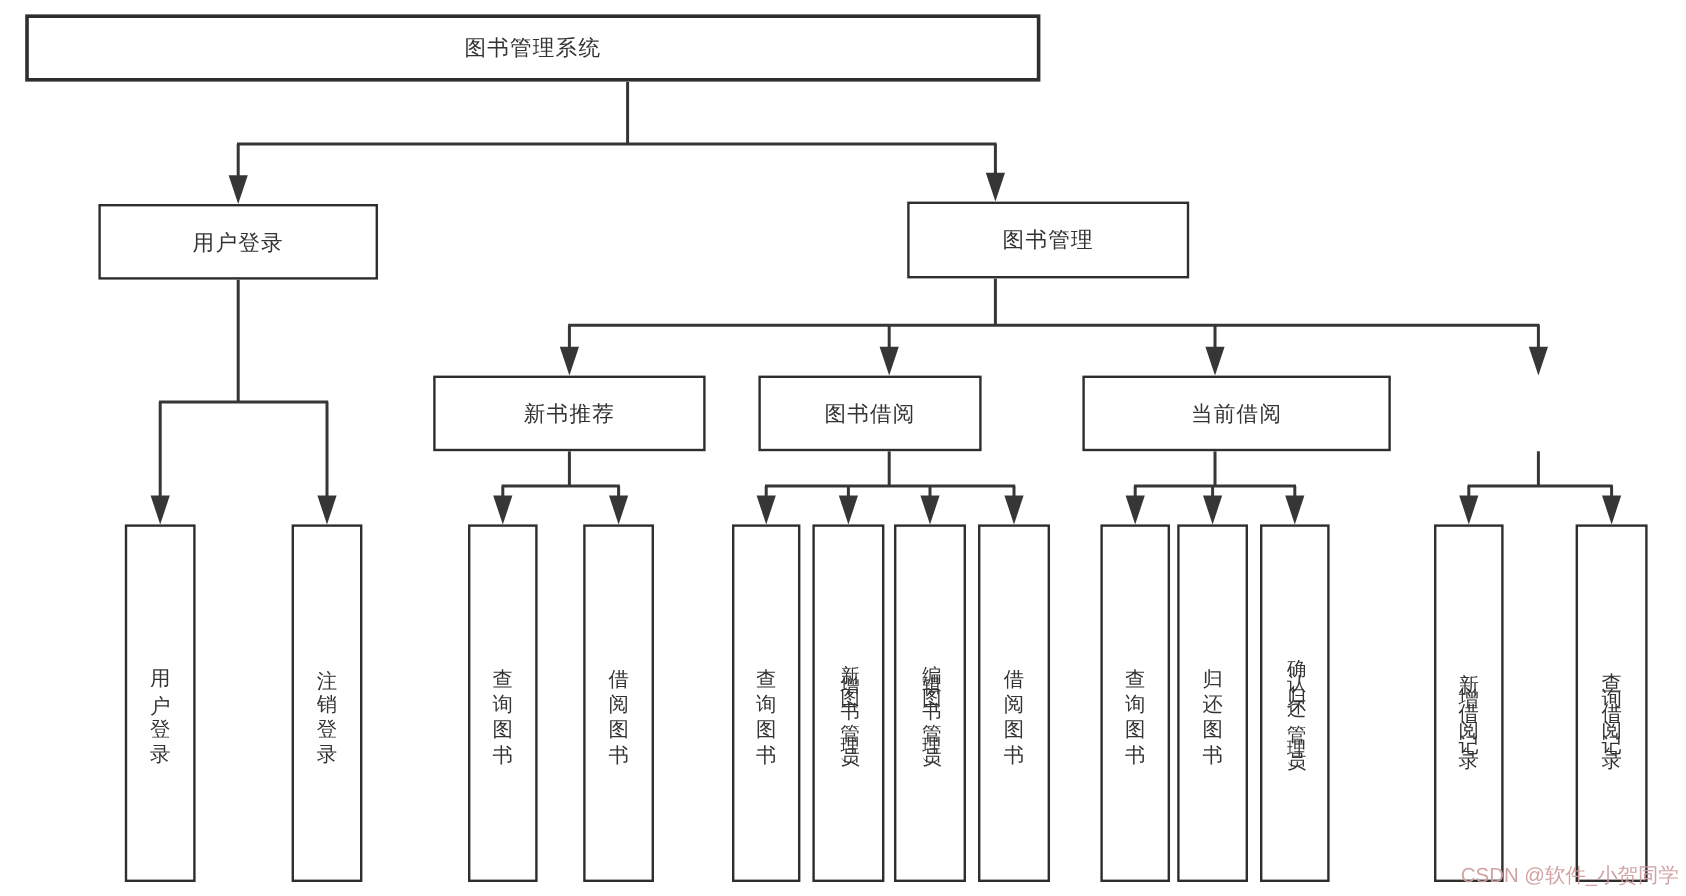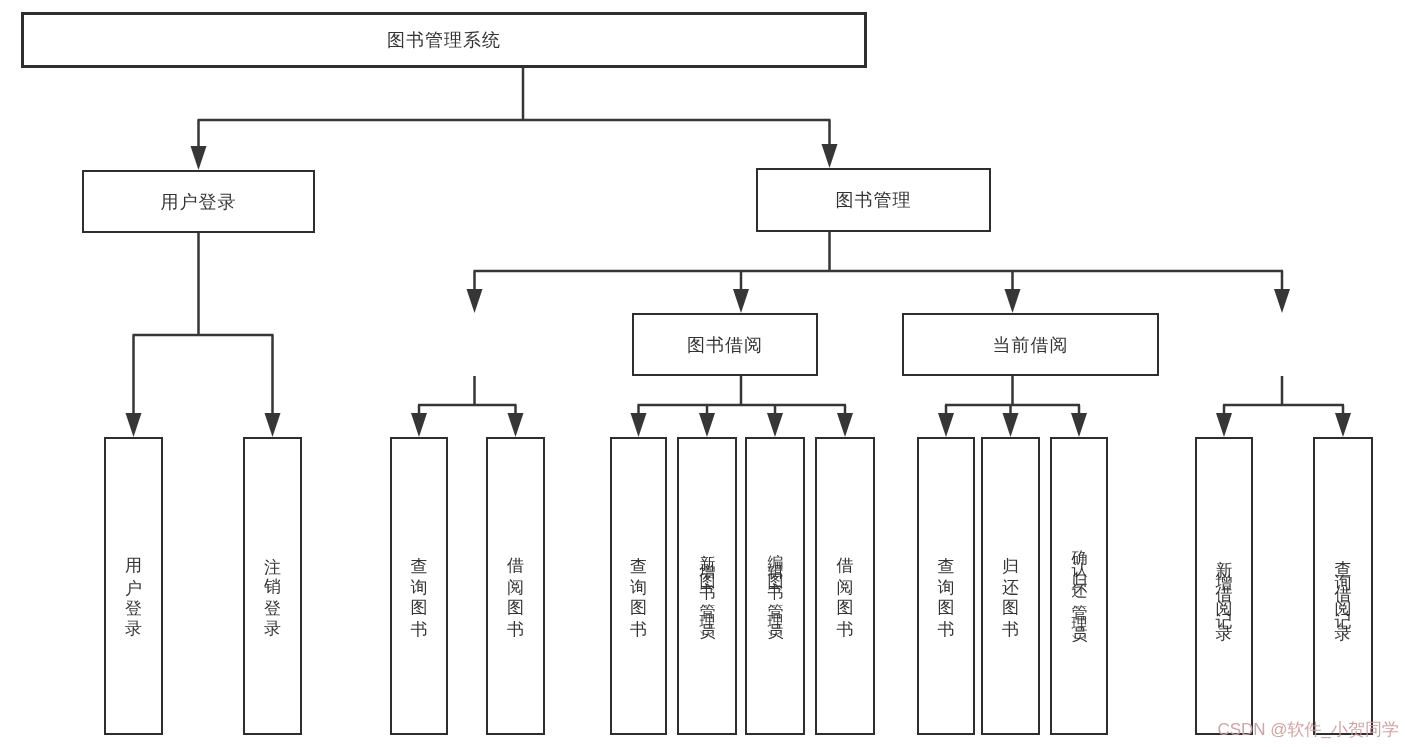--- a/index.html
+++ b/index.html
@@ -97,20 +97,23 @@
     <span class="h-label">图书管理系统</span>
   </div>
 
   <div class="node" style="left:82px;top:170px;width:233px;height:63px;">
     <span class="h-label">用户登录</span>
   </div>
   <div class="node" style="left:712px;top:168px;width:235px;height:64px;margin-left:44px;">
     <span class="h-label">图书管理</span>
   </div>
 
+  <div class="node" style="left:361px;top:313px;width:227px;height:63px;">
+    <span class="h-label">新书推荐</span>
+  </div>
   <div class="node" style="left:632px;top:313px;width:186px;height:63px;">
     <span class="h-label">图书借阅</span>
   </div>
   <div class="node" style="left:902px;top:313px;width:257px;height:63px;font-family:Liberation Mono, monospace;">
     <span class="h-label">当前借阅</span>
   </div>
 
   <div class="node leaf" style="left:104px;top:437px;width:59px;height:298px;">
     <span class="v-text sp4">用户登录</span>
   </div>

